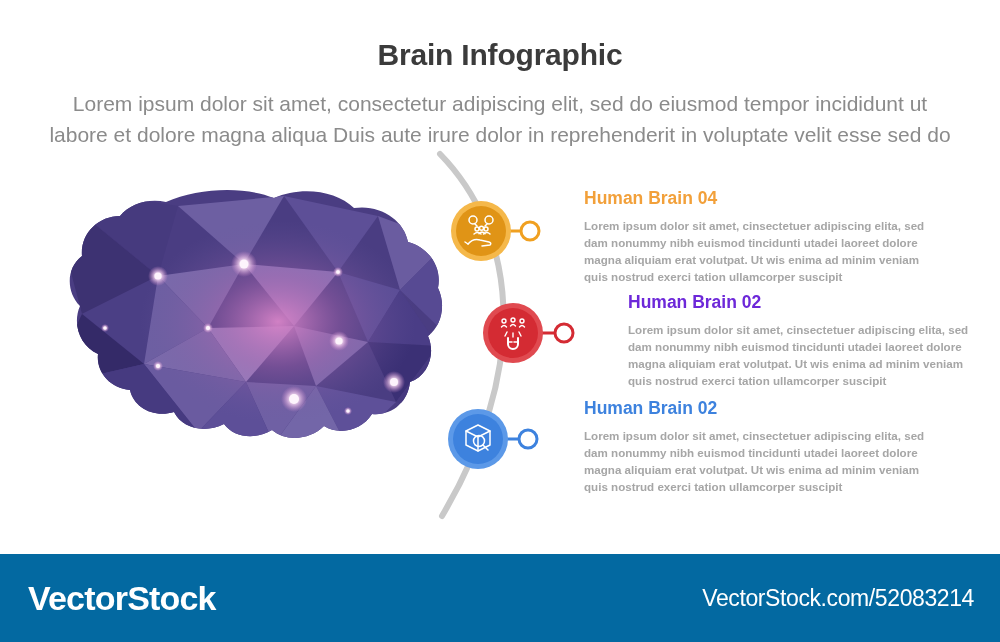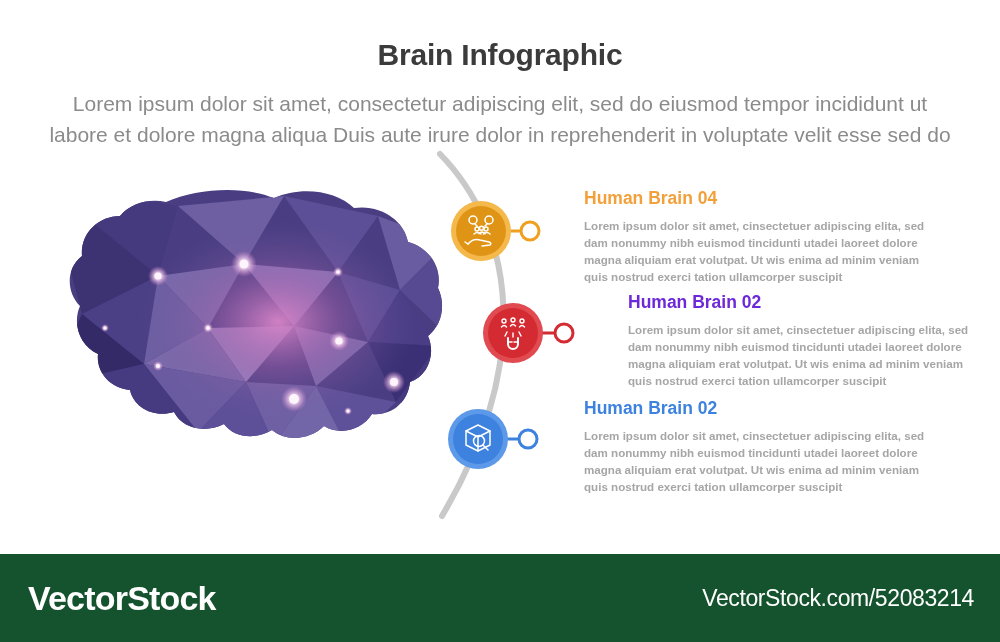--- a/index.html
+++ b/index.html
@@ -95,21 +95,21 @@
   .t-red    { color: #6d28d9; }
   .t-blue   { color: #3D82DE; }
 
   
   .footer {
     position: absolute;
     left: 0;
     bottom: 0;
     width: 1000px;
     height: 88px;
-    background: #14532d;
+    background: #0369a1;
   }
   .footer-logo {
     position: absolute;
     left: 28px;
     top: 50%;
     transform: translateY(-50%);
     color: #ffffff;
     font-size: 34px;
     font-weight: bold;
     letter-spacing: -0.8px;

